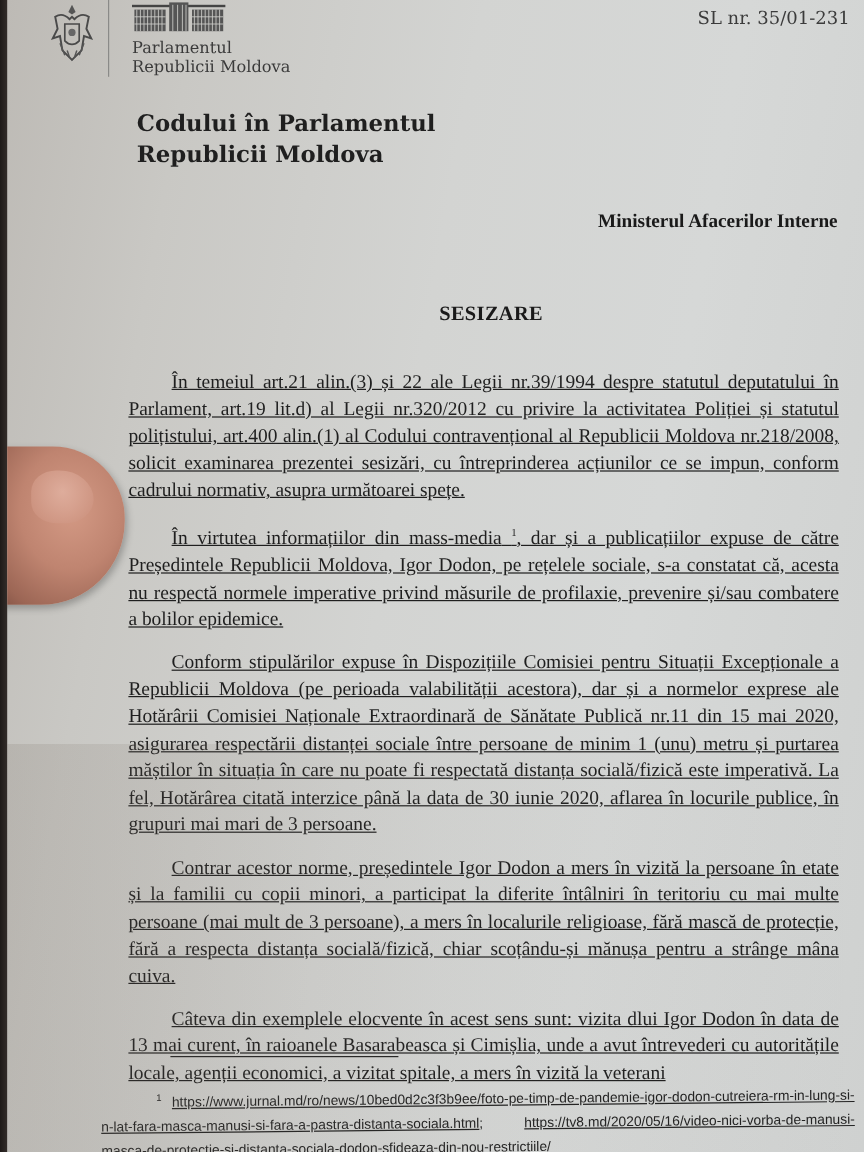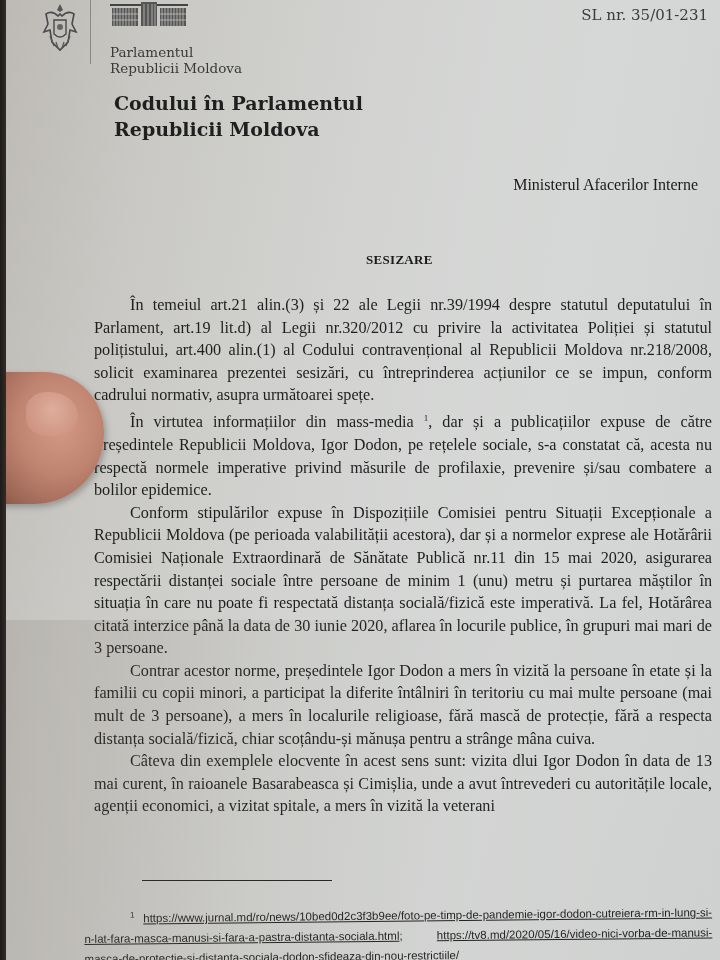--- a/index.html
+++ b/index.html
@@ -23,45 +23,45 @@
       background: linear-gradient(90deg, #1e1a18, #3a3330);
     }
     
     .coat {
       position: absolute; left: 34px; top: 2px; width: 40px; height: 50px;
     }
     .vline { position: absolute; left: 84px; top: 0; width: 1px; height: 64px; background: #8a8a88; }
     .parl-building { position: absolute; left: 104px; top: 0; width: 78px; height: 28px; }
     .parl-name {
       position: absolute; left: 104px; top: 32px; font-family: "DejaVu Serif", serif;
-      font-size: 13.5px; line-height: 16px; color: #3a3a3a; margin-top: 12px;
+      font-size: 13.5px; line-height: 16px; color: #3a3a3a;
     }
     .ref {
       position: absolute; right: 12px; top: 4px; text-align: right;
       font-family: "DejaVu Serif", serif; color: #3b3b3b;
     }
     .ref .nr { font-size: 15px; line-height: 22px; }
     .ref .date { font-size: 13px; line-height: 22px; margin-top: 9px; }
     .deputy {
       position: absolute; left: 108px; top: 90px; font-family: "DejaVu Serif", serif;
       font-weight: bold; font-size: 19px; line-height: 26px; color: #1f1f1f;
     }
     .recipient {
-      position: absolute; right: 22px; top: 176px; font-weight: normal;
+      position: absolute; right: 22px; top: 176px; font-weight: bold;
       font-size: 16px; color: #1a1a1a;
     }
     .title {
-      position: absolute; left: 360px; top: 252px; font-weight: bold; font-size: 13px;
+      position: absolute; left: 360px; top: 252px; font-weight: bold; font-size: 17px;
       color: #1a1a1a; letter-spacing: 0.3px;
     }
     .body-text {
       position: absolute; left: 88px; top: 294px; width: 618px;
       font-size: 16.2px; line-height: 22.6px; color: #1f1f1f; text-align: justify;
     }
-    .body-text p { margin: 0; text-indent: 36px; }
+    .body-text p { margin: 13px; text-indent: 36px; text-decoration: underline; }
     .body-text sup { font-size: 9px; }
     .fn-rule { position: absolute; left: 136px; top: 880px; width: 190px; height: 1px; background: #222; }
     .footnote {
       position: absolute; left: 78px; top: 906px; width: 628px;
       font-family: "Liberation Sans", sans-serif; font-size: 11.5px; line-height: 20px; color: #222;
       text-align: justify; text-indent: 46px; transform: rotate(-0.6deg); transform-origin: left top;
     }
     .footnote a { color: #222; text-decoration: underline; }
     .footnote sup { font-size: 8px; }
     .thumb {

